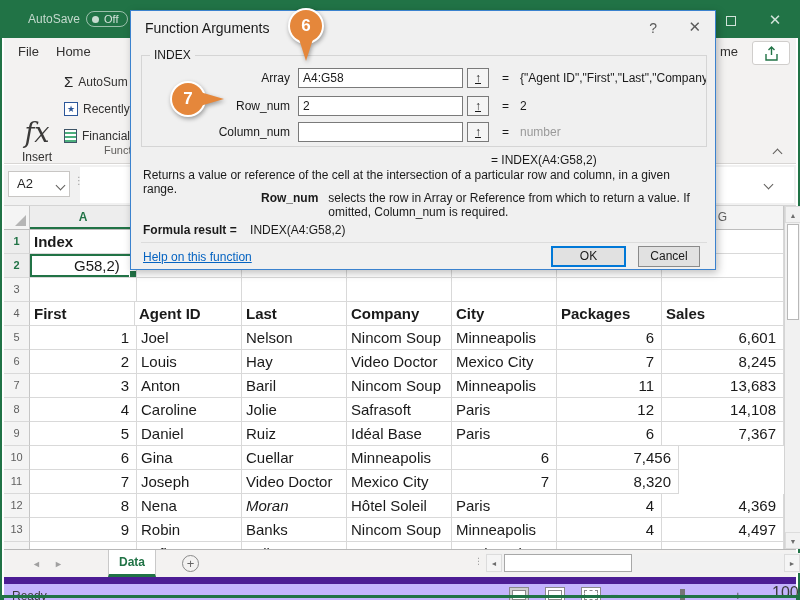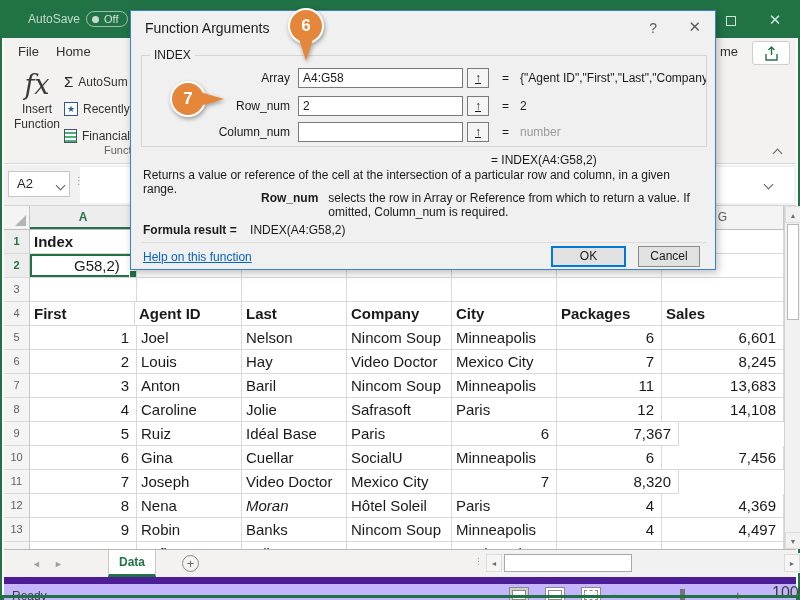--- a/index.html
+++ b/index.html
@@ -15,21 +15,21 @@
   .win-btn { position:absolute; top:6px; width:30px; height:24px; color:rgba(255,255,255,.8); font-size:13px; text-align:center; line-height:24px; }
   .win-max { right:52px; } .win-close { right:8px; font-size:15px; }
   .max-glyph { display:inline-block; width:10px; height:10px; border:1px solid rgba(255,255,255,.8); vertical-align:middle; }
 
   
   .ribbon { position:absolute; left:2px; right:2px; top:36px; height:126px; background:#f3f2f1; border-bottom:1px solid #d8d6d4; }
   .rtab { position:absolute; top:6px; font-size:13px; color:#323130; }
   .rtab-file { left:14px; } .rtab-home { left:52px; } .rtab-frag { left:716px; }
   .share-btn { position:absolute; left:748px; top:3px; width:38px; height:24px; background:#fff; border:1px solid #d0cecc; border-radius:3px; text-align:center; }
   .insert-fn { position:absolute; left:4px; top:30px; width:58px; height:92px; text-align:center; }
-  .fx-glyph { font-family:"DejaVu Serif","Liberation Serif",serif; font-style:italic; font-size:27px; color:#3b3a39; line-height:34px; }
+  .fx-glyph { font-family:"DejaVu Serif","Liberation Serif",serif; font-style:italic; font-size:27px; color:#3b3a39; line-height:34px;margin-top:48px; }
   .insert-fn .lbl { font-size:12px; color:#323130; line-height:15px; }
   .rib-list { position:absolute; left:60px; top:30px; width:68px; overflow:hidden; }
   .rib-item { display:flex; align-items:center; gap:5px; height:27px; white-space:nowrap; font-size:12px; color:#323130; }
   .ic-sigma { font-size:15px; color:#262626; }
   .ic-box { width:14px; height:14px; flex:0 0 14px; border:1px solid #2b579a; background:#fff; font-size:9px; line-height:12px; text-align:center; color:#2b579a; }
   .ic-book { width:13px; height:14px; flex:0 0 13px; border:1px solid #3d5466; background:repeating-linear-gradient(#fff 0 2px,#4caf7d 2px 4px); }
   .rib-group-lbl { position:absolute; left:100px; top:106px; width:28px; overflow:hidden; font-size:11px; color:#605e5c; white-space:nowrap; }
   .chev { display:inline-block; width:7px; height:7px; border-right:1.5px solid #605e5c; border-bottom:1.5px solid #605e5c; }
   .chev-up { transform:rotate(-135deg); } .chev-down { transform:rotate(45deg); }
   .rib-collapse { position:absolute; left:770px; top:112px; }
@@ -277,32 +277,32 @@
           <div class="g-cell" style="width: 105px;">Caroline</div>
           <div class="g-cell" style="width: 105px;">Jolie</div>
           <div class="g-cell" style="width: 105px;">Safrasoft</div>
           <div class="g-cell" style="width: 105px;">Paris</div>
           <div class="g-cell num" style="width: 105px;">12</div>
           <div class="g-cell num" style="width: 122px;">14,108</div>
         </div>
         <div class="g-row">
           <div class="g-rh">9</div>
           <div class="g-cell num" style="width: 107px;">5</div>
+          <div class="g-cell" style="width: 105px;">Daniel</div>
           <div class="g-cell" style="width: 105px;">Ruiz</div>
           <div class="g-cell" style="width: 105px;">Idéal Base</div>
           <div class="g-cell" style="width: 105px;">Paris</div>
           <div class="g-cell num" style="width: 105px;">6</div>
           <div class="g-cell num" style="width: 122px;">7,367</div>
         </div>
         <div class="g-row">
           <div class="g-rh">10</div>
           <div class="g-cell num" style="width: 107px;">6</div>
           <div class="g-cell" style="width: 105px;">Gina</div>
           <div class="g-cell" style="width: 105px;">Cuellar</div>
-          <div class="g-cell" style="width: 105px;">SocialU</div>
           <div class="g-cell" style="width: 105px;">Minneapolis</div>
           <div class="g-cell num" style="width: 105px;">6</div>
           <div class="g-cell num" style="width: 122px;">7,456</div>
         </div>
         <div class="g-row">
           <div class="g-rh">11</div>
           <div class="g-cell num" style="width: 107px;">7</div>
           <div class="g-cell" style="width: 105px;">Joseph</div>
           <div class="g-cell" style="width: 105px;">Video Doctor</div>
           <div class="g-cell" style="width: 105px;">Mexico City</div>

